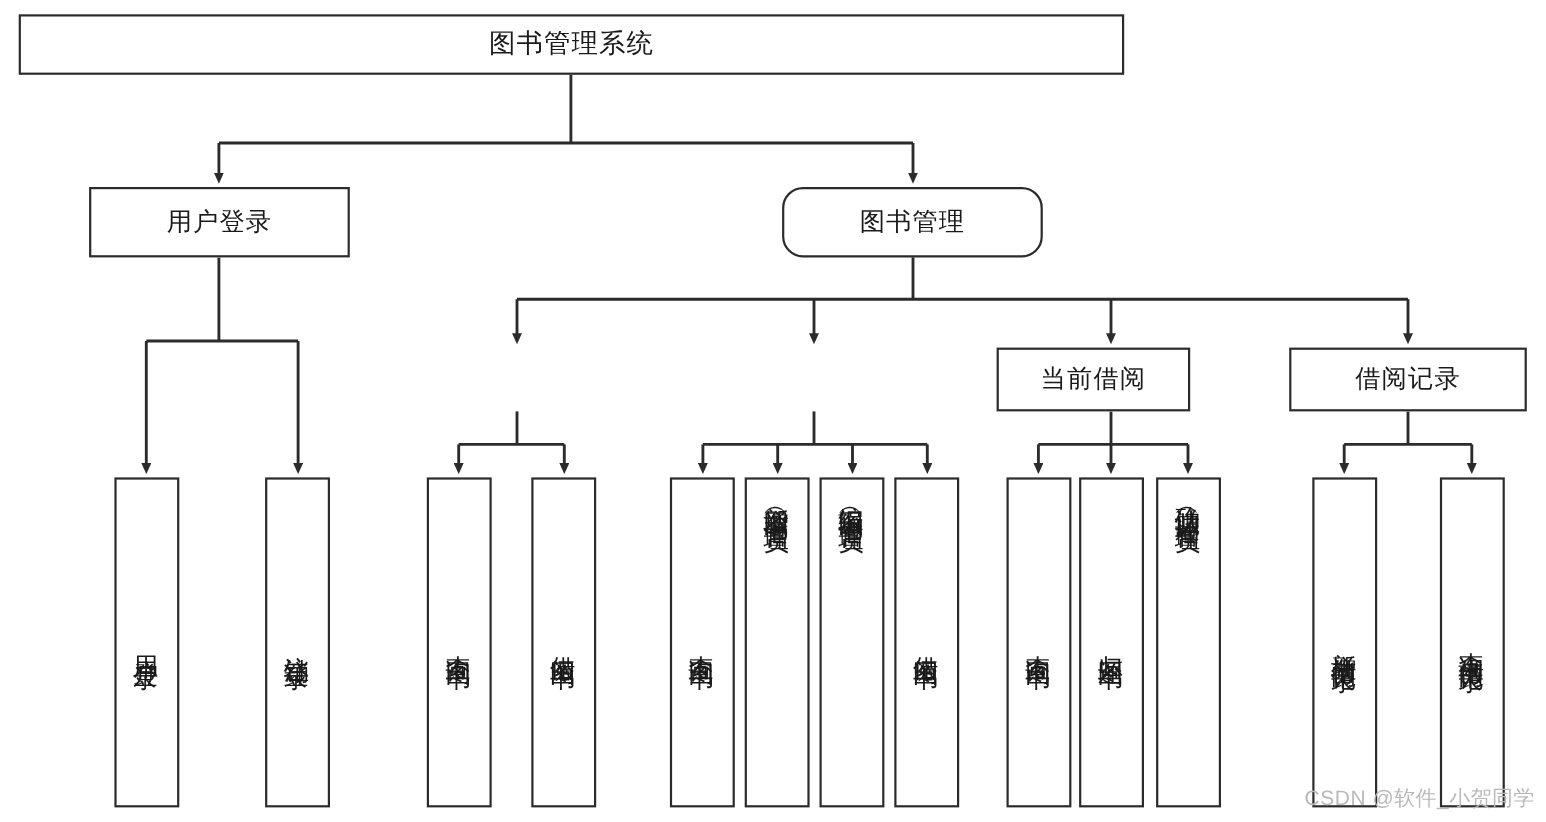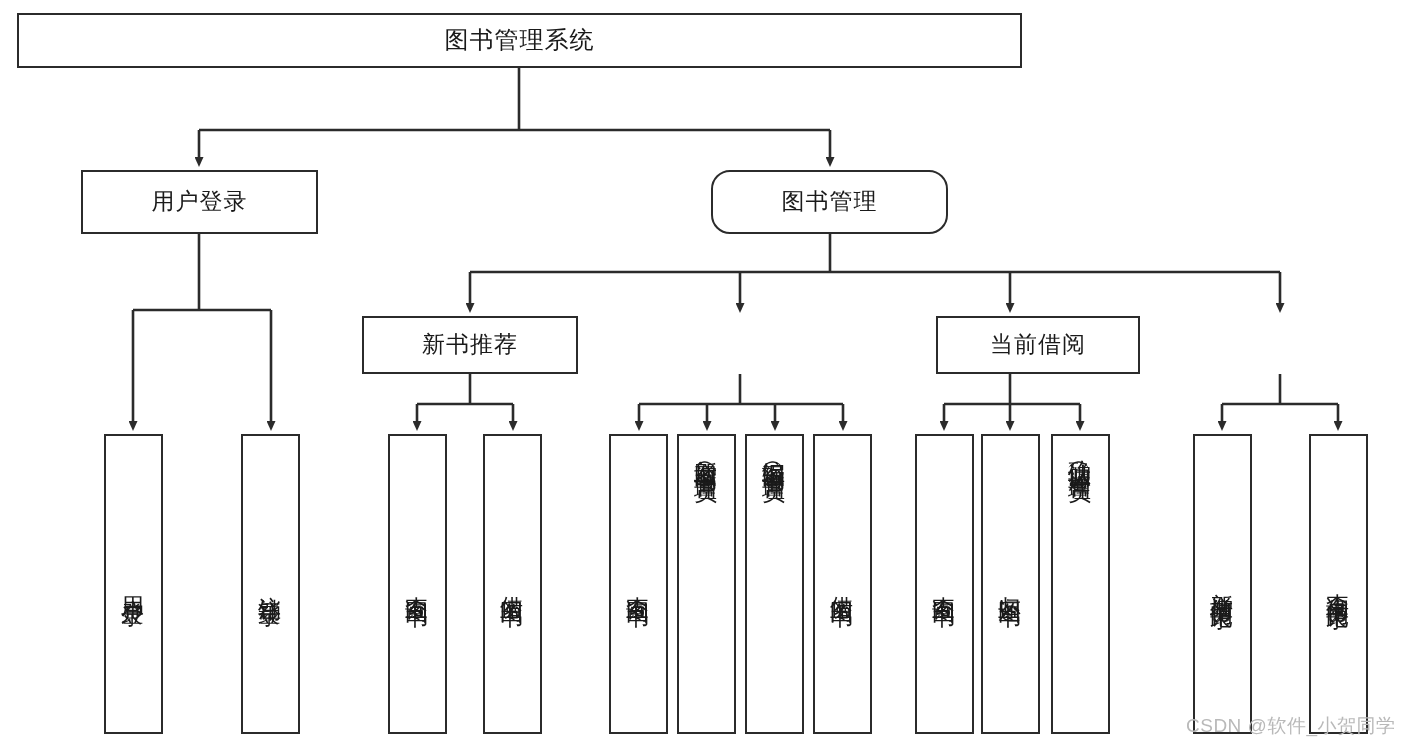--- a/index.html
+++ b/index.html
@@ -127,22 +127,22 @@
       <path d="M1222,404 L1222,422" marker-end="url(#arrow)"></path>
       <path d="M1338,404 L1338,422" marker-end="url(#arrow)"></path>
     </g>
   </svg>
 
   <div class="node horiz root" style="left:17px; top:13px; width:1005px; height:55px;">图书管理系统</div>
 
   <div class="node horiz" style="left:81px; top:170px; width:237px; height:64px;">用户登录</div>
   <div class="node horiz" style="left:711px; top:170px; width:237px; height:64px;border-radius:19px;">图书管理</div>
 
-  <div class="node horiz" style="left:362px; top:316px; width:216px; height:58px;">新书推荐</div>
-  <div class="node horiz" style="left:936px; top:316px; width:204px; height:58px;text-align:right;">当前借阅</div>
+  <div class="node horiz" style="left:906px; top:316px; width:176px; height:58px;text-align:right;">当前借阅</div>
+  <div class="node horiz" style="left:1172px; top:316px; width:216px; height:58px;">借阅记录</div>
 
   <div class="node leaf center-text" style="left:104px; top:434px; width:59px; height:300px;">
     <span class="leaf-text">用户登录</span>
   </div>
   <div class="node leaf center-text" style="left:241px; top:434px; width:59px; height:300px;">
     <span class="leaf-text">注销登录</span>
   </div>
 
   <div class="node leaf center-text" style="left:388px; top:434px; width:59px; height:300px;">
     <span class="leaf-text">查询图书</span>

